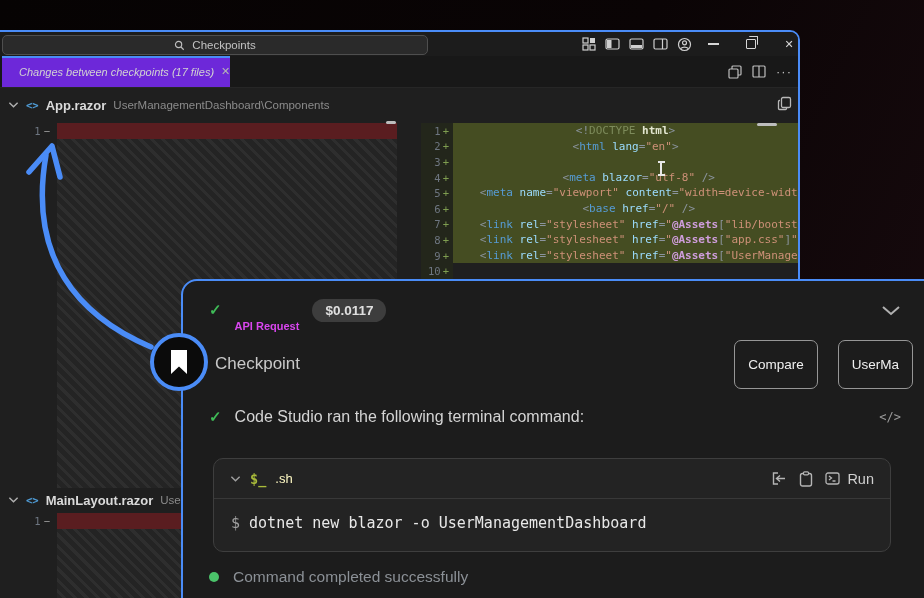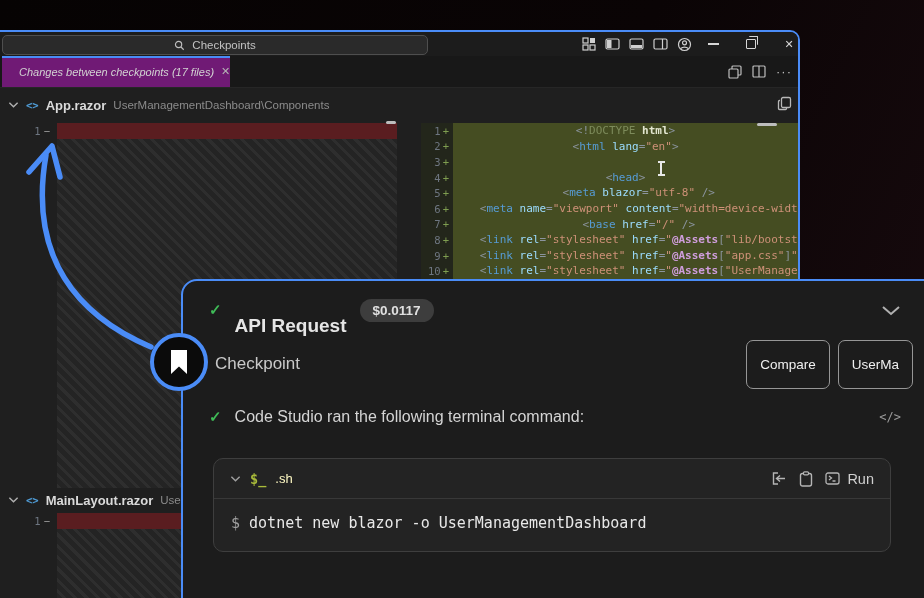--- a/index.html
+++ b/index.html
@@ -15,21 +15,21 @@
              color:#c2c2c2;font-size:11.5px;}
   .layout-icons{position:absolute;left:590px;top:0;height:24px;display:flex;gap:9px;align-items:center;}
   .layout-icons svg{display:block;}
   .win-ctrls{position:absolute;right:2px;top:0;height:24px;display:flex;gap:24px;align-items:center;}
   .win-ctrls .wc{width:14px;height:14px;display:flex;align-items:center;justify-content:center;color:#d6d6d6;font-size:11px;}
   .wc-min{width:11px;height:1.5px;background:#d6d6d6;}
   .wc-restore{width:8px;height:8px;border:1.2px solid #d6d6d6;border-radius:1px;position:relative;}
   .wc-restore:before{content:"";position:absolute;left:2px;top:-4px;width:8px;height:8px;border:1.2px solid #d6d6d6;border-left:none;border-bottom:none;border-radius:1px;}
   
   .tabbar{position:absolute;left:0;top:24px;width:100%;height:31px;background:#181818;border-bottom:1px solid #262626;}
-  .tab{position:absolute;left:10px;top:0;width:228px;height:31px;background:#701a75;display:flex;align-items:center;gap:7px;padding:0 8px 0 10px;box-sizing:border-box;}
+  .tab{position:absolute;left:10px;top:0;width:228px;height:31px;background:#6d28d9;display:flex;align-items:center;gap:7px;padding:0 8px 0 10px;box-sizing:border-box;}
   .tab:before{content:"";position:absolute;left:0;top:0;width:100%;height:2px;background:#4a8cf7;}
   .tab-label{font-style:italic;font-size:11px;color:#d2d2d2;white-space:nowrap;}
   .tab-close{margin-left:auto;color:#b5b5b5;font-size:11px;}
   .tab-actions{position:absolute;right:6px;top:0;height:31px;display:flex;gap:10px;align-items:center;color:#c0c0c0;}
   .more-dots{font-size:13px;letter-spacing:1px;color:#c0c0c0;line-height:10px;}
   
   .sect{position:absolute;left:0;width:100%;height:26px;display:flex;align-items:center;gap:7px;padding-left:16px;box-sizing:border-box;background:#1f1f1f;}
   .sect .code-glyph{font-family:"DejaVu Sans Mono",monospace;font-size:10.5px;color:#4f9cd6;font-weight:700;}
   .sect .fname{font-size:13px;color:#dadada;font-weight:600;}
   .sect .fpath{font-size:11.5px;color:#8b8b8b;}
@@ -51,27 +51,27 @@
   .tk-s{color:#ce9178}.tk-r{color:#cf9ddc;font-weight:600}.tk-dk{color:#7d8b5b}.tk-e{color:#e2e6cf;font-weight:600}
   .scrolldash{position:absolute;height:3px;border-radius:2px;background:#bdbdbd;}
   .ibeam{position:absolute;left:668px;top:130px;width:2px;height:13px;background:#e8e8e8;}
   .ibeam:before,.ibeam:after{content:"";position:absolute;left:-2.5px;width:7px;height:2px;background:#e8e8e8;}
   .ibeam:before{top:-1px}.ibeam:after{bottom:-1px}
   
   .card{position:absolute;left:181px;top:279px;width:746px;height:322px;background:#1c1c1c;
         border:2px solid #4a8cf7;border-radius:16px 0 0 0;box-sizing:border-box;z-index:5;}
   .check{color:#3fbb57;font-size:15px;font-weight:700;}
   .card-head{position:absolute;left:0;top:12px;width:100%;height:34px;display:flex;align-items:center;gap:13px;padding:0 24px 0 26px;box-sizing:border-box;}
-  .card-title{font-size:19px;font-weight:700;color:#e5e5e5;margin-top:32px;}
+  .card-title{font-size:11px;font-weight:700;color:#d946ef;margin-top:32px;}
   .badge{background:#3d3d3d;color:#e0e0e0;border-radius:13px;padding:4px 13px;font-size:13.5px;font-weight:600;}
   .spacer{flex:1;}
   .cp-row{position:absolute;left:0;top:67px;width:100%;height:32px;display:flex;align-items:center;padding:0 12px 0 32px;box-sizing:border-box;}
   .cp-label{font-size:17px;color:#c9c9c9;text-align:right;}
   .btn{border:1.5px solid #969696;border-radius:7px;background:transparent;color:#f0f0f0;
-       font-size:13.5px;font-family:"Liberation Sans",sans-serif;padding:16px 13px;margin-left:8px;}
+       font-size:13.5px;font-family:"Liberation Sans",sans-serif;padding:16px 13px;margin-left:20px;}
   .run-row{position:absolute;left:0;top:121px;width:100%;height:30px;display:flex;align-items:center;gap:13px;padding:0 24px 0 26px;box-sizing:border-box;}
   .run-text{font-size:16px;color:#d4d4d4;}
   .code-slash{font-family:"DejaVu Sans Mono",monospace;font-size:12px;color:#9a9a9a;}
   .term{position:absolute;left:30px;top:177px;width:678px;height:94px;background:#232323;border:1px solid #3e3e3e;border-radius:10px;box-sizing:border-box;overflow:hidden;}
   .term-head{height:40px;display:flex;align-items:center;gap:9px;padding:0 16px;border-bottom:1px solid #383838;box-sizing:border-box;}
   .term-prompt{font-family:"DejaVu Sans Mono",monospace;font-size:13.5px;font-weight:700;color:#a9bb3a;}
   .term-file{font-size:13px;color:#fef9c3;}
   .term-actions{margin-left:auto;display:flex;align-items:center;gap:12px;}
   .run-group{display:flex;align-items:center;gap:7px;color:#d0d0d0;font-size:14.5px;}
   .term-body{padding:15px 17px;font-family:"DejaVu Sans Mono",monospace;font-size:15px;font-weight:500;color:#e8e8e8;white-space:pre;}
@@ -233,21 +233,20 @@
       </div>
       <div class="grow">
         <span>10</span>
         <span class="plus">+</span>
       </div>
     </div>
   <div class="rcode">
       <div class="code-line"><span class="tk-p">&lt;!</span><span class="tk-dk">DOCTYPE</span><span class="tk-e"> html</span><span class="tk-p">&gt;</span></div>
       <div class="code-line"><span class="tk-p">&lt;</span><span class="tk-t">html</span><span class="tk-a"> lang</span><span class="tk-p">=</span><span class="tk-s">"en"</span><span class="tk-p">&gt;</span></div>
       <div class="code-line"></div>
-      <div class="code-line"><span class="tk-p">&lt;</span><span class="tk-t">head</span><span class="tk-p">&gt;</span></div>
       <div class="code-line"><span class="tk-x">    </span><span class="tk-p">&lt;</span><span class="tk-t">meta</span><span class="tk-a"> blazor</span><span class="tk-p">=</span><span class="tk-s">"utf-8"</span><span class="tk-p"> /&gt;</span></div>
       <div class="code-line"><span class="tk-x">    </span><span class="tk-p">&lt;</span><span class="tk-t">meta</span><span class="tk-a"> name</span><span class="tk-p">=</span><span class="tk-s">"viewport"</span><span class="tk-a"> content</span><span class="tk-p">=</span><span class="tk-s">"width=device-widt</span></div>
       <div class="code-line"><span class="tk-x">    </span><span class="tk-p">&lt;</span><span class="tk-t">base</span><span class="tk-a"> href</span><span class="tk-p">=</span><span class="tk-s">"/"</span><span class="tk-p"> /&gt;</span></div>
       <div class="code-line"><span class="tk-x">    </span><span class="tk-p">&lt;</span><span class="tk-t">link</span><span class="tk-a"> rel</span><span class="tk-p">=</span><span class="tk-s">"stylesheet"</span><span class="tk-a"> href</span><span class="tk-p">=</span><span class="tk-s">"</span><span class="tk-r">@Assets</span><span class="tk-p">[</span><span class="tk-s">"lib/bootst</span></div>
       <div class="code-line"><span class="tk-x">    </span><span class="tk-p">&lt;</span><span class="tk-t">link</span><span class="tk-a"> rel</span><span class="tk-p">=</span><span class="tk-s">"stylesheet"</span><span class="tk-a"> href</span><span class="tk-p">=</span><span class="tk-s">"</span><span class="tk-r">@Assets</span><span class="tk-p">[</span><span class="tk-s">"app.css"</span><span class="tk-p">]</span><span class="tk-s">"</span></div>
       <div class="code-line"><span class="tk-x">    </span><span class="tk-p">&lt;</span><span class="tk-t">link</span><span class="tk-a"> rel</span><span class="tk-p">=</span><span class="tk-s">"stylesheet"</span><span class="tk-a"> href</span><span class="tk-p">=</span><span class="tk-s">"</span><span class="tk-r">@Assets</span><span class="tk-p">[</span><span class="tk-s">"UserManage</span></div>
     </div>
   <div class="scrolldash" style="left:765px;top:91px;width:20px;"></div>
   <div class="ibeam"></div>
 
@@ -317,20 +316,24 @@
               <polyline points="4,4 6.5,6 4,8" fill="none" stroke="#b5b5b5" stroke-width="1.3"></polyline>
               <line x1="7.5" y1="9" x2="10.5" y2="9" stroke="#b5b5b5" stroke-width="1.3"></line>
             </svg>
           <span>Run</span>
         </span>
       </span>
     </div>
     <div class="term-body"><span class="dollar">$</span><span> dotnet new blazor -o UserManagementDashboard</span></div>
   </div>
 
+  <div class="status-row">
+    <span class="status-dot"></span>
+    <span class="status-text">Command completed successfully</span>
+  </div>
 </div>
 
 <div class="bm-circle">
   <svg width="20" height="26" viewBox="0 0 20 26">
       <path d="M2 1 H18 V25 L10 17.5 L2 25 Z" fill="#ffffff"></path>
     </svg>
 </div>
 
 <svg class="arrow-svg" viewBox="0 0 924 598">
   <path d="M 151 347 C 78 316, 28 258, 46 155" fill="none" stroke="#4a8cf7" stroke-width="5.5" stroke-linecap="round"></path>

